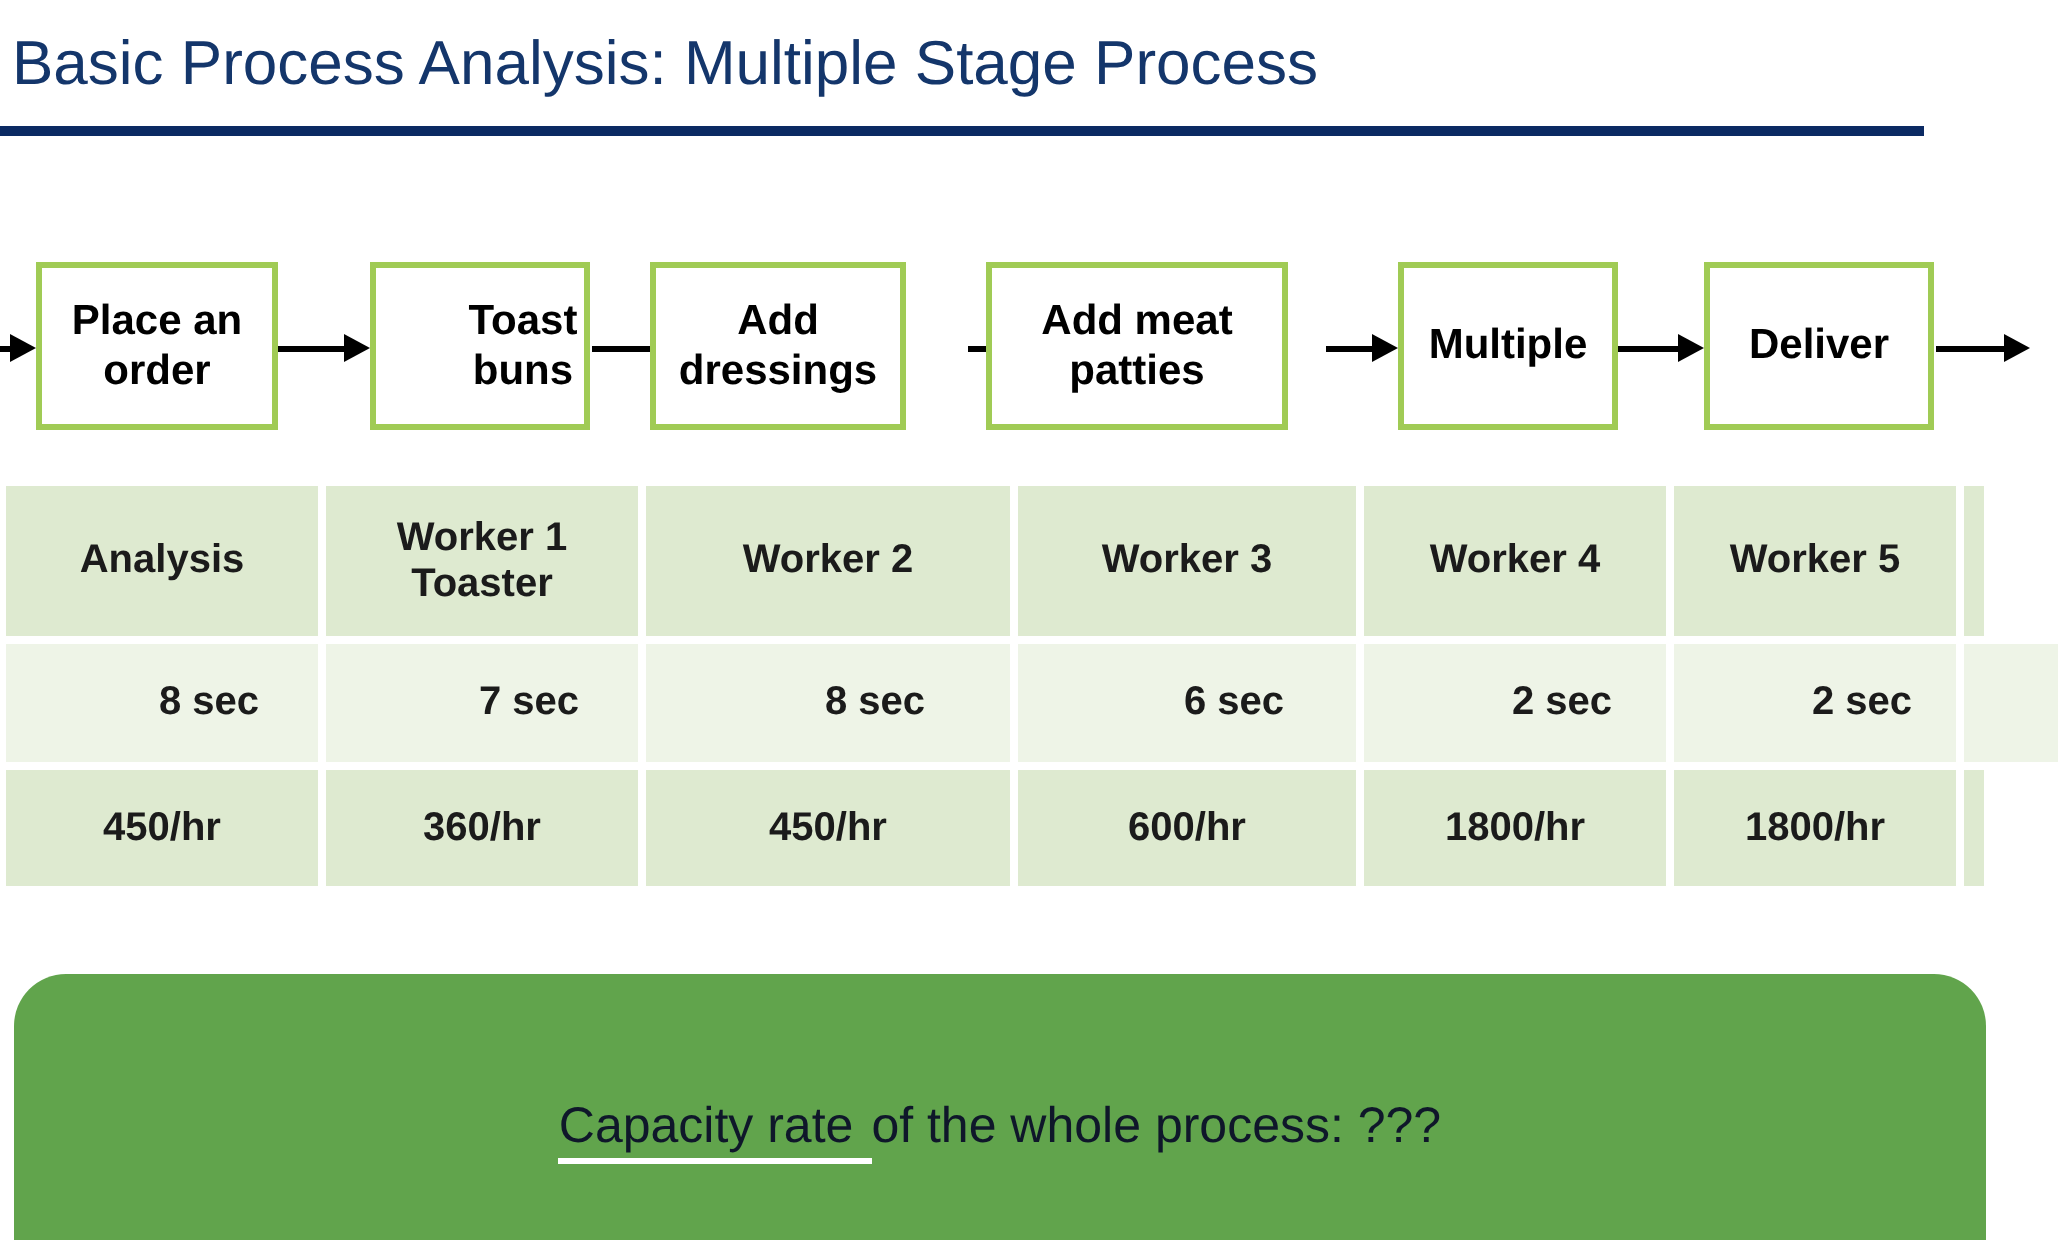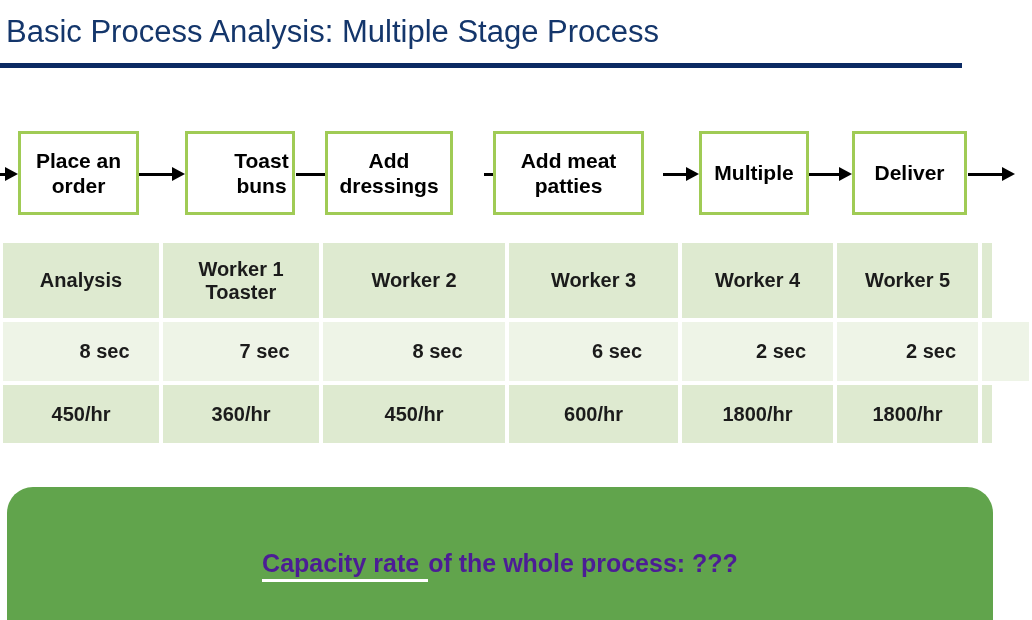--- a/index.html
+++ b/index.html
@@ -115,23 +115,23 @@
     height: 170px;
     background: #61A44C;
     border-radius: 26px;
   }
   .banner-text {
     position: absolute;
     left: 0;
     right: 0;
     top: 62px;
     text-align: center;
-    color: #4c1d95;
+    color: #0f172a;
     font-size: 25px;
-    font-weight: 700;
+    font-weight: 400;
   }
   .banner-underline {
     border-bottom: 3px solid #ffffff;
     padding-bottom: 2px;
     padding-right: 9px;
   }
 </style>
 </head>
 <body>
 

